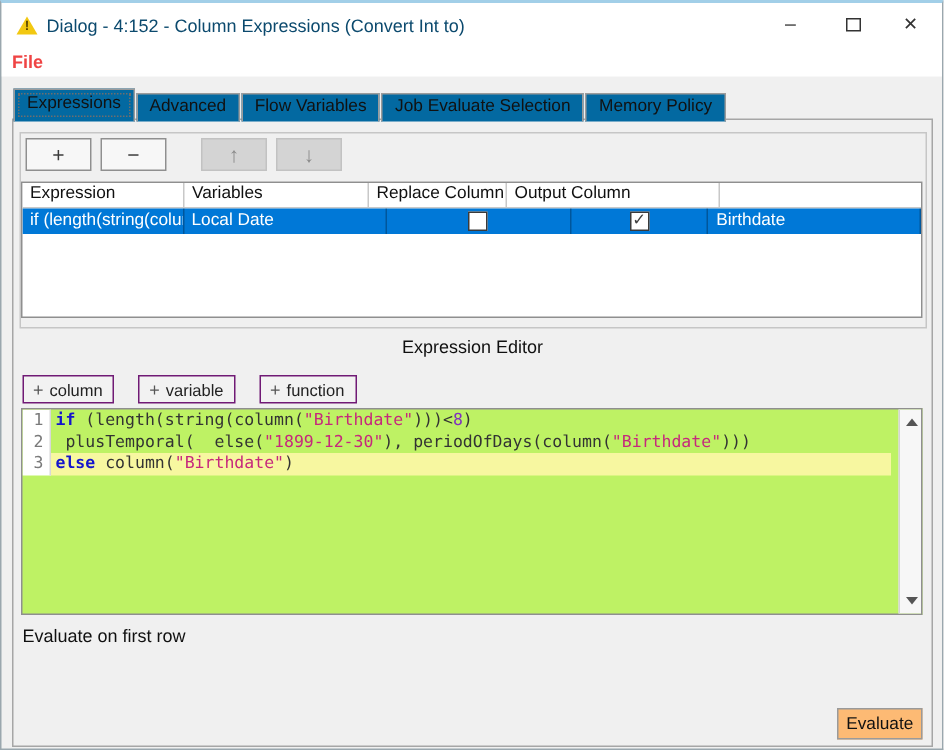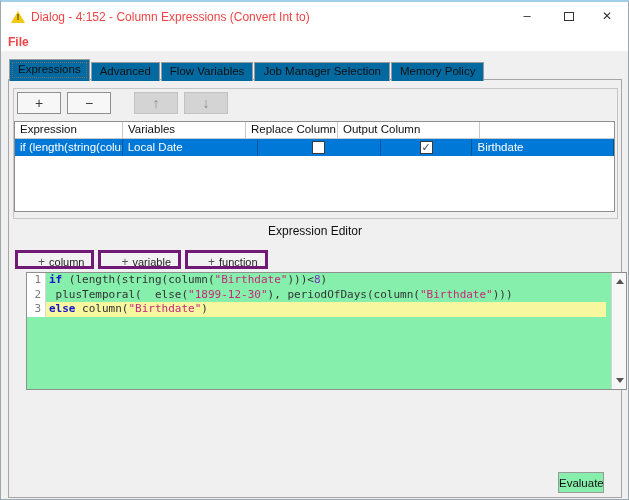--- a/index.html
+++ b/index.html
@@ -11,21 +11,21 @@
     border:1px solid #9aa7ae; border-top:2px solid #a2cfe8; overflow:hidden;
   }
 
   
   .titlebar { position:absolute; left:0; top:0; width:100%; height:30px; background:#ffffff; }
   .warn-icon { position:absolute; left:9px; top:8px; width:16px; height:14px; }
   .warn-icon .tri { position:absolute; left:1px; top:1px; width:0; height:0;
     border-left:7px solid transparent; border-right:7px solid transparent; border-bottom:12px solid var(--warn,#f2c811); }
   .warn-icon .bang { position:absolute; left:0; top:2px; width:16px; text-align:center;
     font-size:9px; font-weight:bold; color:#5a4500; }
-  .title-text { position:absolute; left:30px; top:8px; font-size:12px; color:#ef4444; white-space:nowrap; }
+  .title-text { position:absolute; left:30px; top:8px; font-size:12px; color:#0c4a6e; white-space:nowrap; }
   .win-btn { position:absolute; top:0; width:34px; height:28px; text-align:center; line-height:28px;
     font-size:13px; color:#333; cursor:default; }
   .btn-min { right:84px; }
   .btn-max { right:42px; }
   .btn-close { right:4px; font-size:12px; }
   .max-box { display:inline-block; width:10px; height:9px; border:1px solid #333; vertical-align:middle; }
 
   
   .menubar { position:absolute; left:0; top:30px; width:100%; height:19px; background:#ffffff; }
   .menu-item { display:inline-block; padding:2px 7px; font-size:12px; color:#ef4444;font-weight:bold; }
@@ -61,26 +61,26 @@
   .t-row .cell { font-size:11.5px; padding:0 0 0 5px; border-right:1px solid rgba(0,0,0,0.28);
     overflow:hidden; white-space:nowrap; height:100%; line-height:16px; }
   .cell.center { display:flex; align-items:center; justify-content:center; padding:0; }
   .cb { width:13px; height:13px; background:#ffffff; border:1px solid #3a3a3a; display:flex;
     align-items:center; justify-content:center; font-size:11px; color:#3f3f3f; line-height:11px; }
 
   
   .editor-title { position:absolute; left:7px; top:222px; width:614px; text-align:center;
     font-size:12px; color:#101010; z-index:3; }
   .insert-bar { position:absolute; left:14px; top:248px; z-index:3; }
-  .ins-btn { display:inline-block; height:19px; margin-right:4px; padding:2px 7px 0 20px;
-    background:#f2f2f2; border:3px solid #701a75; font-size:11px; color:#222; }
+  .ins-btn { display:inline-block; height:19px; margin-right:16px; padding:2px 7px 0 6px;
+    background:#f2f2f2; border:1px solid #701a75; font-size:11px; color:#222; }
   .ins-btn .plus { font-size:12px; color:#555; margin-right:4px; }
 
-  .code-editor { position:absolute; left:25px; top:270px; width:601px; height:118px;
-    background:#86efac; border:1px solid #8f8f8f; z-index:3; }
+  .code-editor { position:absolute; left:13px; top:270px; width:601px; height:138px;
+    background:#bef264; border:1px solid #8f8f8f; z-index:3; }
   .code-scroll { position:absolute; left:0; top:0; right:15px; bottom:0; overflow:hidden; }
   .code-line { position:relative; height:14.5px; line-height:14.5px; white-space:pre;
     font-family:"DejaVu Sans Mono", monospace; font-size:11px; }
   .code-line .ln { display:inline-block; width:19px; text-align:right; padding-right:4px;
     color:#7a7a7a; background:#ffffff; border-right:1px solid #d8d8d8; }
   .code-line.hl .body { background:var(--hl,#f7f7a0); }
   .code-line .body { display:inline-block; min-width:calc(100% - 24px); padding-left:3px; }
   .tok-keyword { color:var(--kw,#1414cc); font-weight:bold; }
   .tok-string  { color:var(--str,#c6287c); }
   .tok-number  { color:var(--num,#8030c0); }
@@ -89,22 +89,22 @@
   .v-scrollbar { position:absolute; right:0; top:0; width:15px; height:100%;
     background:#f7f7f7; border-left:1px solid #d4d4d4; }
   .sb-arrow { position:absolute; left:0; width:15px; height:15px; }
   .sb-arrow.up { top:1px; } .sb-arrow.down { bottom:1px; }
   .sb-arrow::after { content:""; position:absolute; left:4px; border-left:4px solid transparent; border-right:4px solid transparent; }
   .sb-arrow.up::after { top:5px; border-bottom:5px solid #555; }
   .sb-arrow.down::after { top:5px; border-top:5px solid #555; }
 
   .status-text { position:absolute; left:14px; top:415px; font-size:12px; color:#101010; z-index:3; }
 
-  .evaluate-btn { position:absolute; left:557px; top:470px; width:46px; height:21px; z-index:3;
-    background:#86efac; border:1px solid #9a9a9a; font-family:"Liberation Sans",sans-serif;
+  .evaluate-btn { position:absolute; left:557px; top:470px; width:57px; height:21px; z-index:3;
+    background:#fdba74; border:1px solid #9a9a9a; font-family:"Liberation Sans",sans-serif;
     font-size:11.5px; color:#111; text-align:center; }
 </style>
 </head>
 <body>
 
 <div class="window">
 
   <div class="titlebar">
     <span class="warn-icon">
       <span class="tri"></span>
@@ -113,21 +113,21 @@
     <span class="title-text">Dialog - 4:152 - Column Expressions (Convert Int to)</span>
     <span class="win-btn btn-min">–</span>
     <span class="win-btn btn-max"><span class="max-box"></span></span>
     <span class="win-btn btn-close">✕</span>
   </div>
 
   <div class="menubar">
     <span class="menu-item">File</span>
   </div>
 
-  <div class="tabstrip" id="tabstrip"><span class="tab active">Expressions</span><span class="tab">Advanced</span><span class="tab">Flow Variables</span><span class="tab">Job Manager Selection</span><span class="tab">Memory Policy</span></div>
+  <div class="tabstrip" id="tabstrip"><span class="tab active">Expressions</span><span class="tab">Advanced</span><span class="tab">Flow Variables</span><span class="tab">Job Evaluate Selection</span><span class="tab">Memory Policy</span></div>
 
   <div class="tabpanel"></div>
 
   <div class="group-top"></div>
 
   <div class="toolbar" id="toolbar">
       <span class="tb-btn" style="left: 0px;">+</span>
       <span class="tb-btn" style="left: 50px;">−</span>
       <span class="tb-btn disabled" style="left: 117px;">↑</span>
       <span class="tb-btn disabled" style="left: 167px;">↓</span>
@@ -164,16 +164,17 @@
         <div class="code-line"><span class="ln">1</span><span class="body"><span class="tok-keyword">if</span><span class="tok-plain"> (length(string(column(</span><span class="tok-string">"Birthdate"</span><span class="tok-plain">)))&lt;</span><span class="tok-number">8</span><span class="tok-plain">)</span></span></div>
         <div class="code-line"><span class="ln">2</span><span class="body"><span class="tok-plain"> plusTemporal(  else(</span><span class="tok-string">"1899-12-30"</span><span class="tok-plain">), periodOfDays(column(</span><span class="tok-string">"Birthdate"</span><span class="tok-plain">)))</span></span></div>
         <div class="code-line hl"><span class="ln">3</span><span class="body"><span class="tok-keyword">else</span><span class="tok-plain"> column(</span><span class="tok-string">"Birthdate"</span><span class="tok-plain">)</span></span></div>
       </div>
     <div class="v-scrollbar">
       <span class="sb-arrow up"></span>
       <span class="sb-arrow down"></span>
     </div>
   </div>
 
+  <div class="status-text">Evaluate on first row</div>
 
   <button class="evaluate-btn">Evaluate</button>
 
 </div>
 
 </body></html>

